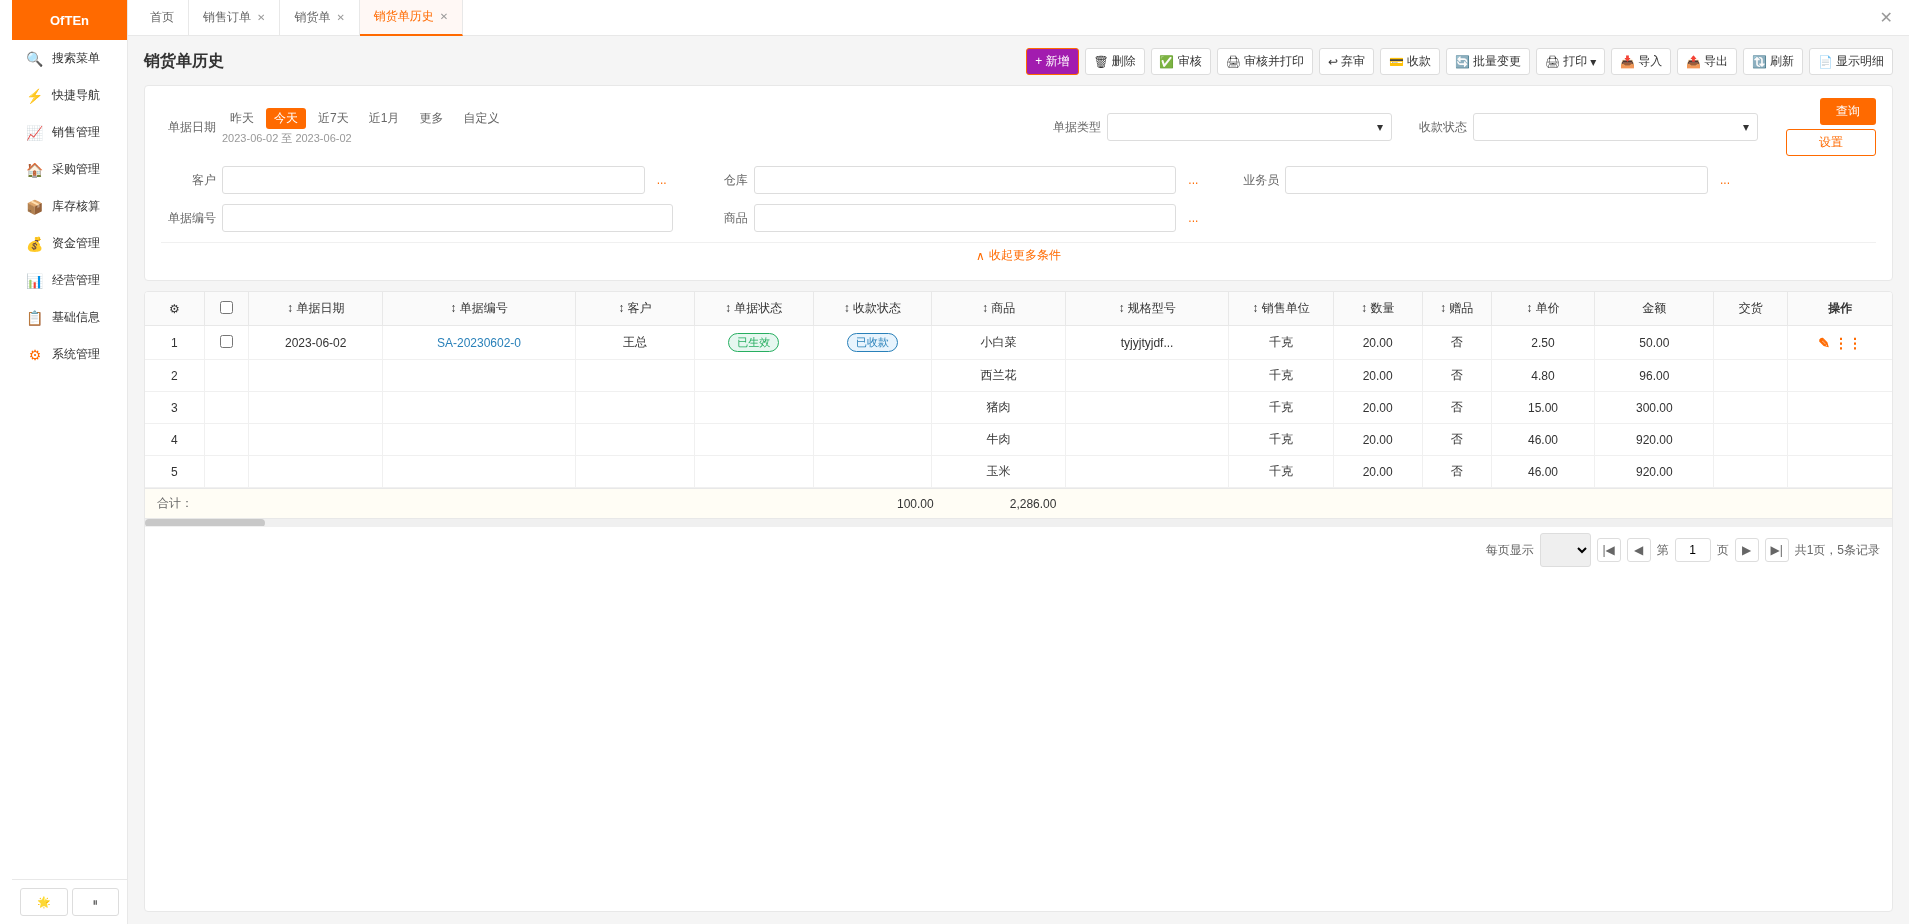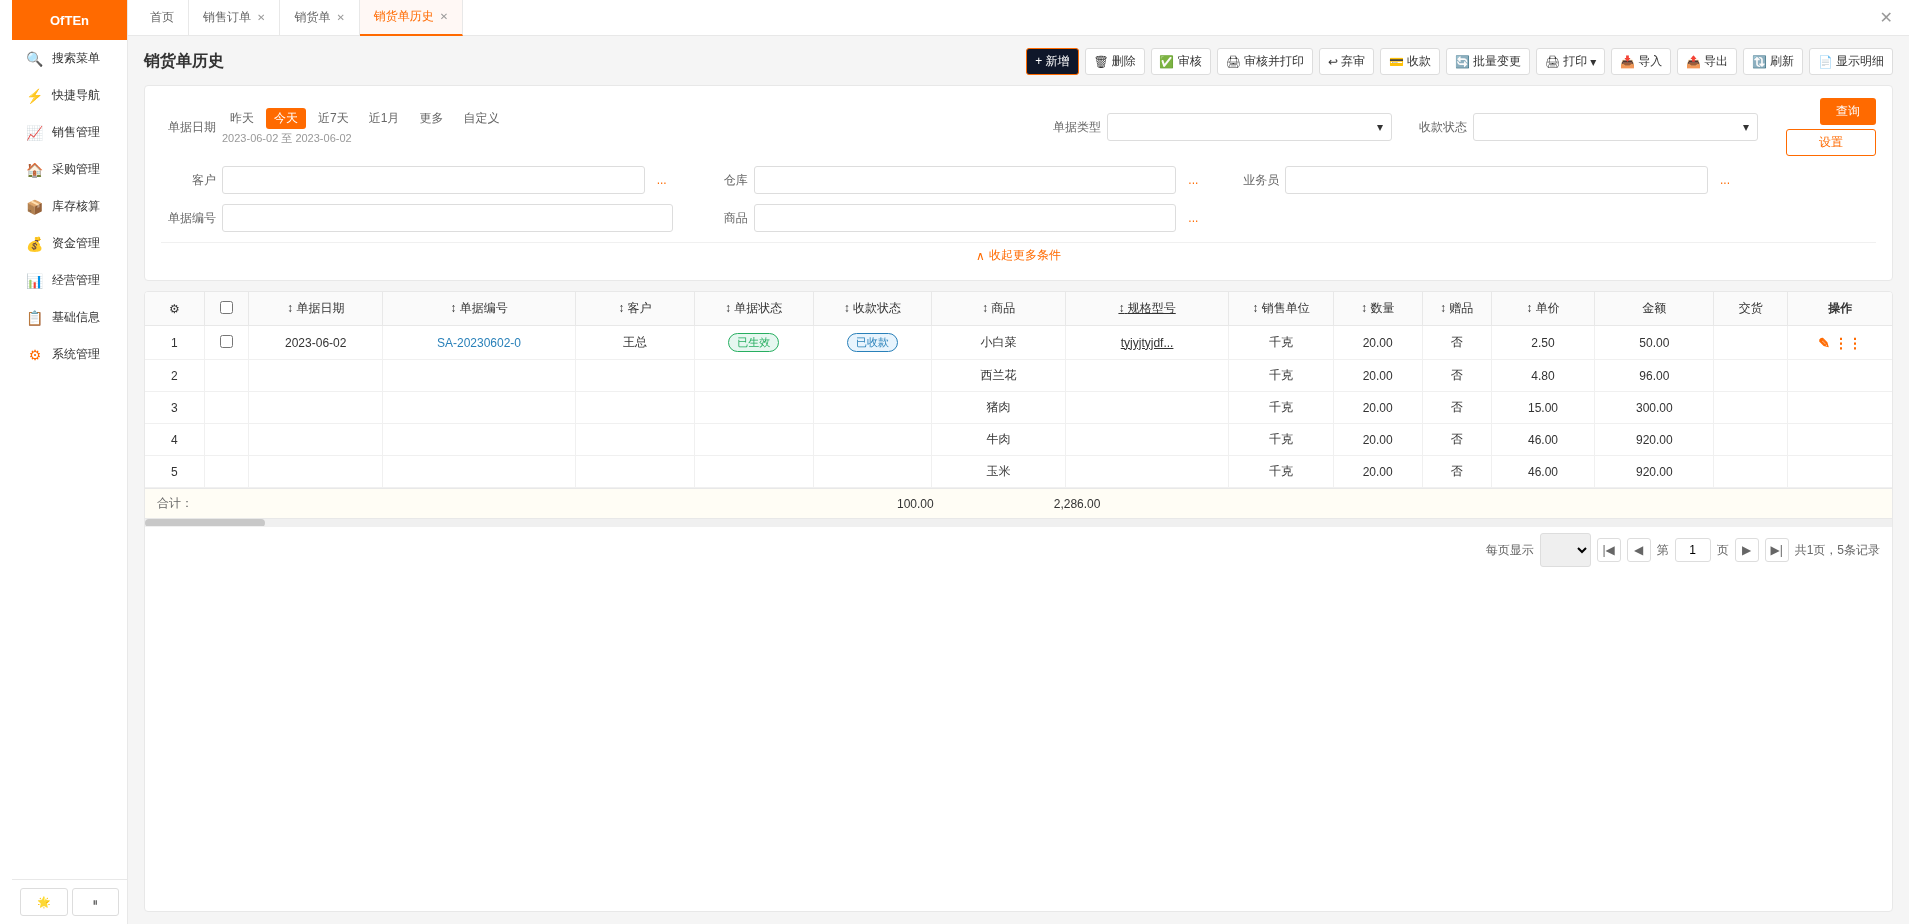--- a/index.html
+++ b/index.html
@@ -129,21 +129,21 @@
       gap: 3px;
       padding: 4px 8px;
       border: 1px solid #ddd;
       background: #fff;
       border-radius: 3px;
       cursor: pointer;
       font-size: 12px;
       color: #333;
       white-space: nowrap;
     }
-    .toolbar-btn.primary { background: #0f172a; color: #fff; border-color: #ff6a00; }
+    .toolbar-btn.primary { background: #a21caf; color: #fff; border-color: #ff6a00; }
 
     
     .filter-panel {
       background: #fff;
       border: 1px solid #e8e8e8;
       border-radius: 4px;
       padding: 12px 16px;
     }
     .filter-row {
       display: flex;
@@ -368,21 +368,21 @@
 
     
     .col-num { width: 40px; }
     .col-checkbox { width: 30px; }
     .col-date { width: 90px; }
     .col-docnum { width: 130px; }
     .col-customer { width: 80px; }
     .col-status { width: 80px; }
     .col-paystatus { width: 80px; }
     .col-goods { width: 90px; }
-    .col-spec { width: 110px; text-decoration: underline; }
+    .col-spec { width: 110px; }
     .col-unit { width: 70px; }
     .col-qty { width: 60px; }
     .col-gift { width: 40px; }
     .col-price { width: 70px; }
     .col-amount { width: 80px; }
     .col-deal { width: 50px; }
     .col-action { width: 70px; font-weight: bold; }
   </style>
 </head>
 <body>
@@ -695,21 +695,21 @@
       <td class="col-deal"></td>
       <td class="col-action"></td>
     </tr>
           </tbody>
       </table>
 
       <div class="table-footer">
         <span class="footer-total-label">合计：</span>
         <div class="footer-cells">
           <span style="margin-left:680px;">100.00</span>
-          <span style="margin-left:120px;">2,286.00</span>
+          <span style="margin-left:76px;">2,286.00</span>
         </div>
       </div>
 
       <div class="table-scroll-bar">
         <div class="table-scroll-thumb"></div>
       </div>
 
       <div class="pagination-bar">
         <span class="pagination-label">每页显示</span>
         <select class="pagination-select">

